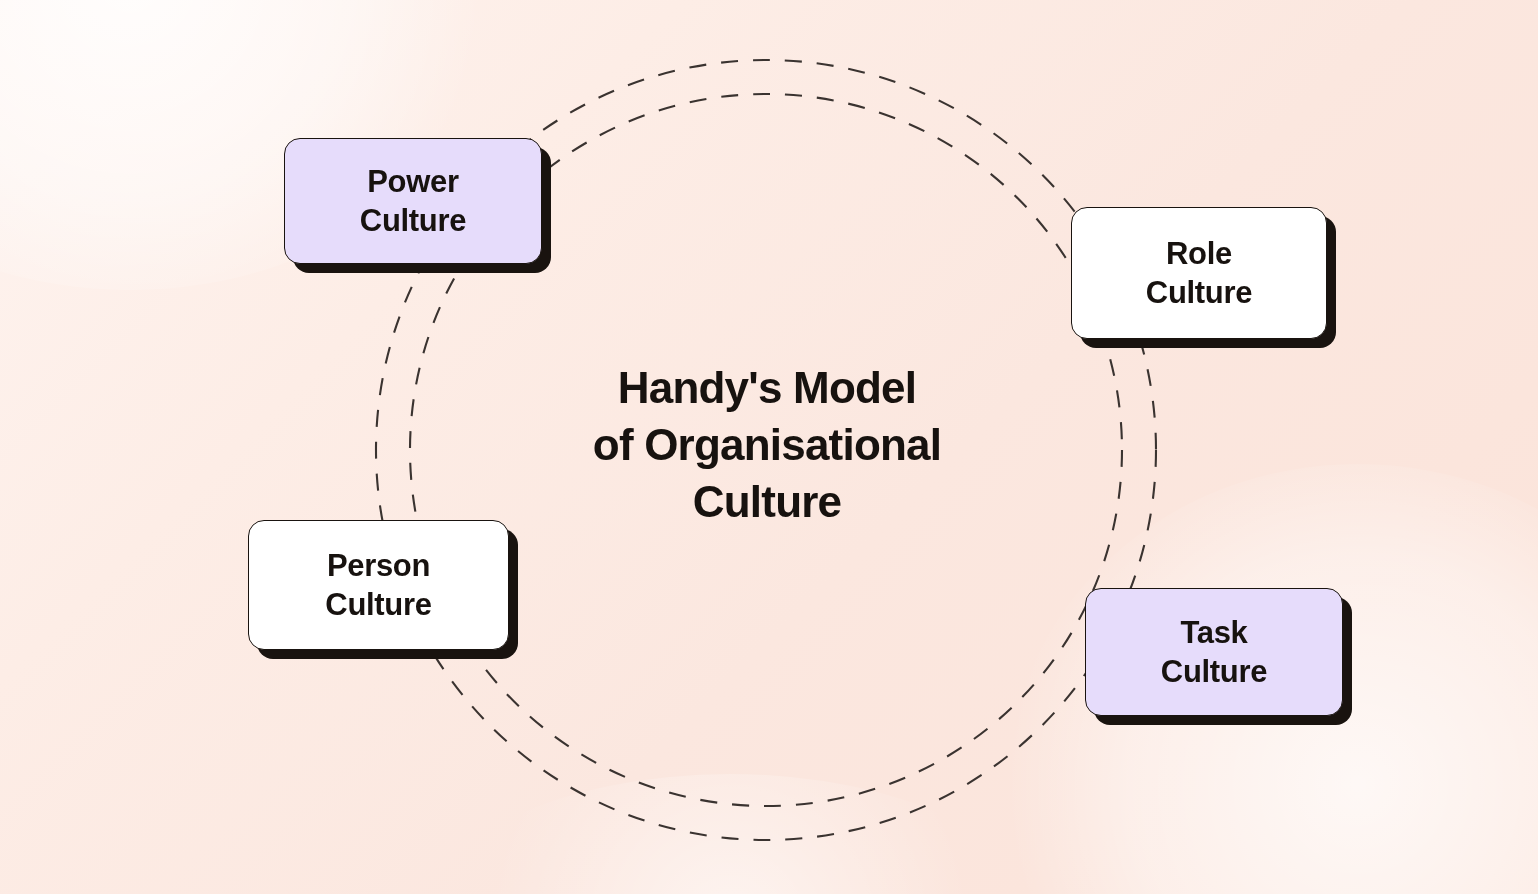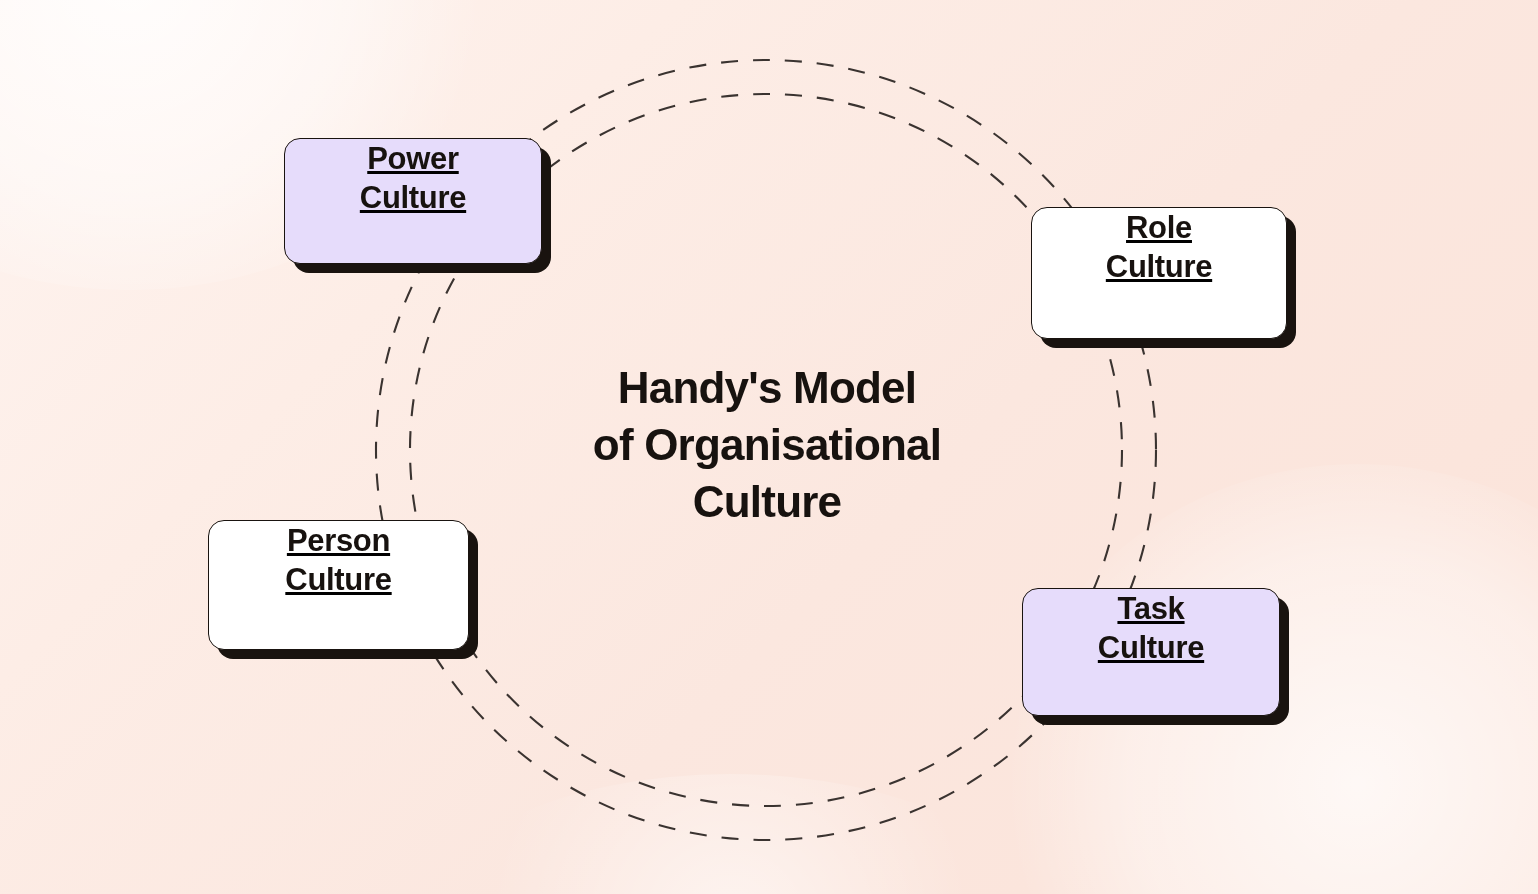--- a/index.html
+++ b/index.html
@@ -58,40 +58,39 @@
   }
 
   
   .card {
     position: absolute;
     box-sizing: border-box;
     border: 1.6px solid #19130F;
     border-radius: 16px;
     box-shadow: 9px 9px 0 0 #19130F;
     display: flex;
-    align-items: flex-start;
+    align-items: center;
     justify-content: center;
     text-align: center;
-    text-decoration: underline;
   }
   .card .card-label {
     font-size: 31px;
     font-weight: 700;
     line-height: 1.27;
     letter-spacing: -0.01em;
     color: #17120F;
     white-space: pre-line;
   }
   .card.accent { background: #E6DCFB; }
-  .card.plain  { background: #FFFFFF; }
+  .card.plain  { background: #FFFFFF; margin-left: 40px; }
 
   #card-power  { left: 284px; top: 138px;  width: 258px; height: 126px; }
   #card-role   { left: 1031px; top: 207px; width: 256px; height: 132px; }
   #card-person { left: 208px; top: 520px;  width: 261px; height: 130px; }
-  #card-task   { left: 1022px; top: 588px; width: 258px; height: 128px; }
+  #card-task   { left: 1085px; top: 588px; width: 258px; height: 128px; }
 
   
   #center-title {
     position: absolute;
     left: 469px;
     top: 360px;
     width: 596px;
     text-align: center;
     font-size: 44px;
     font-weight: 700;

